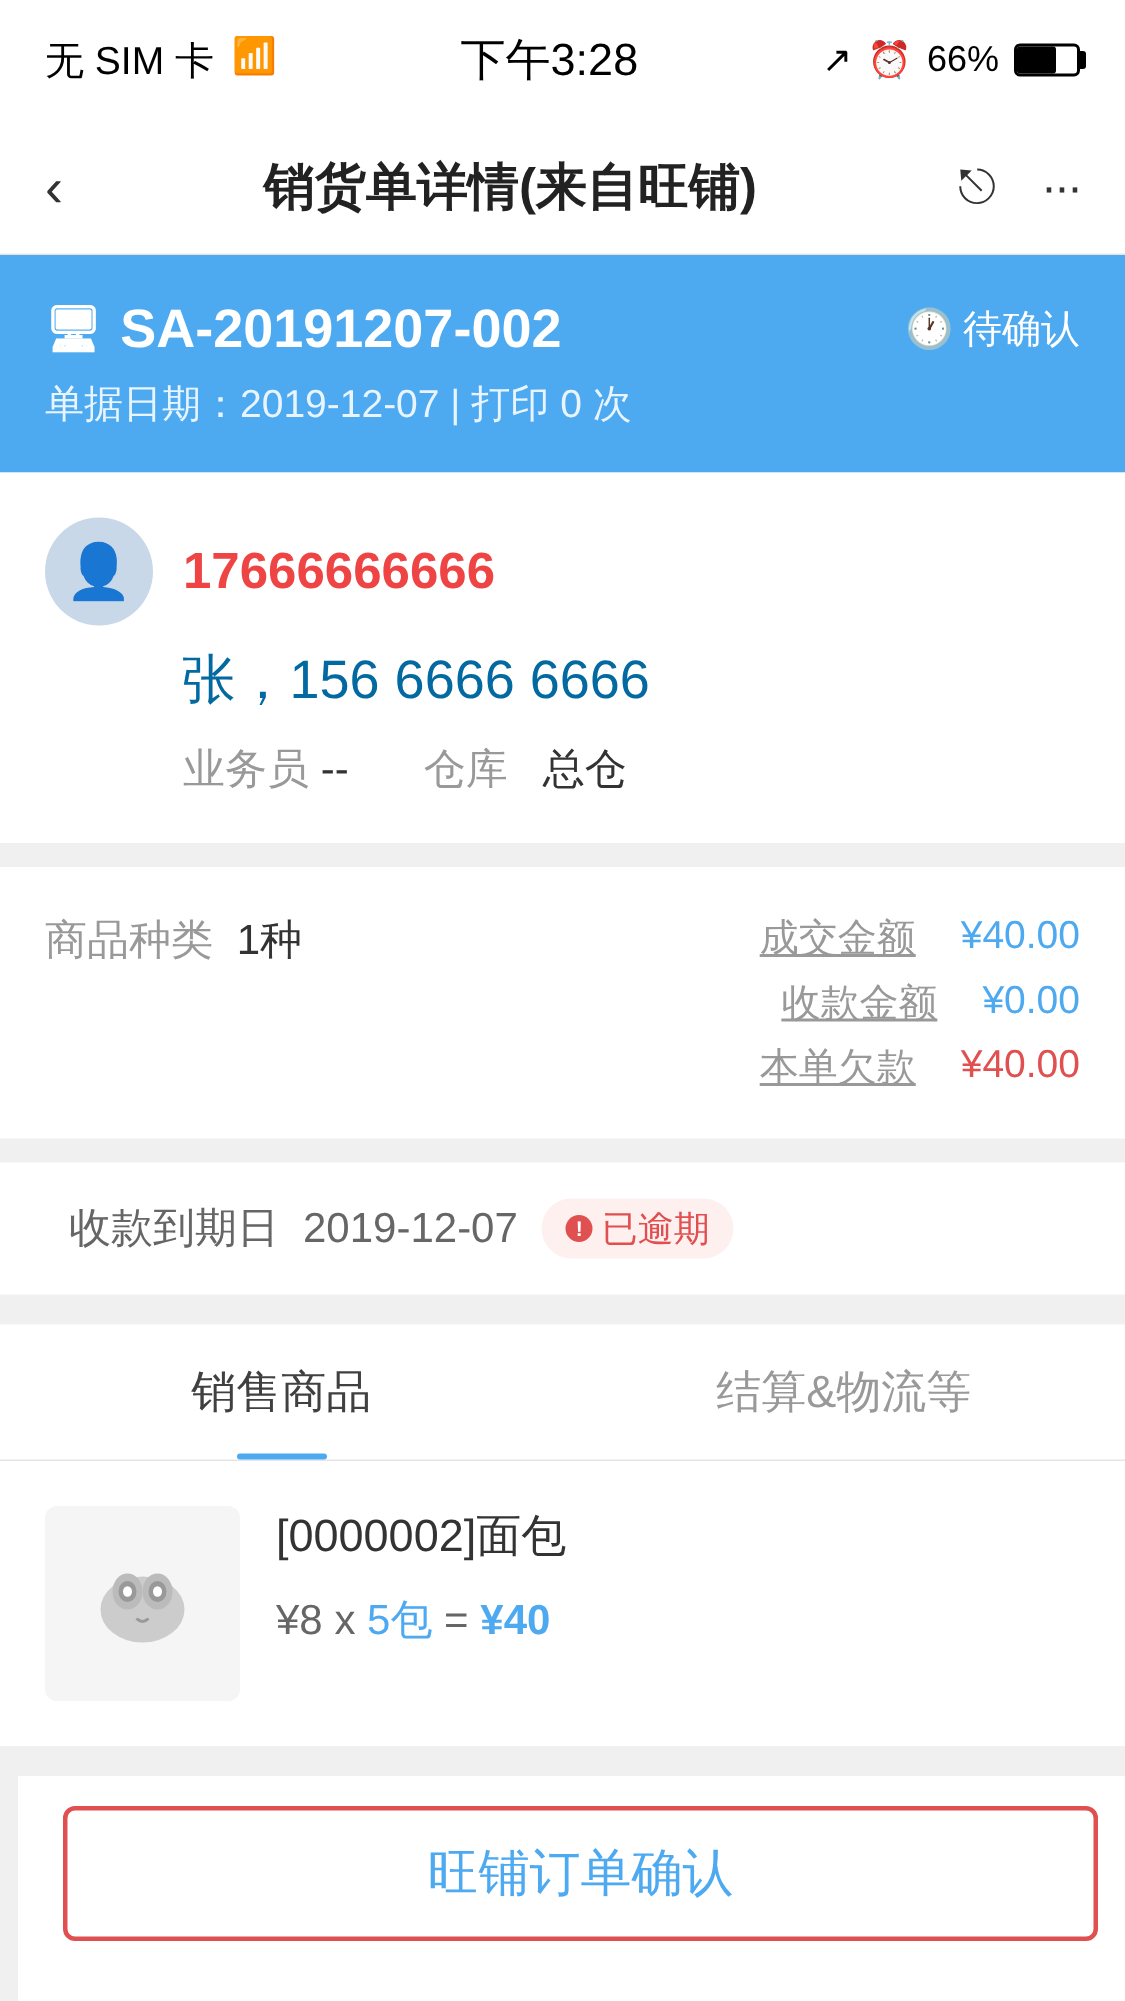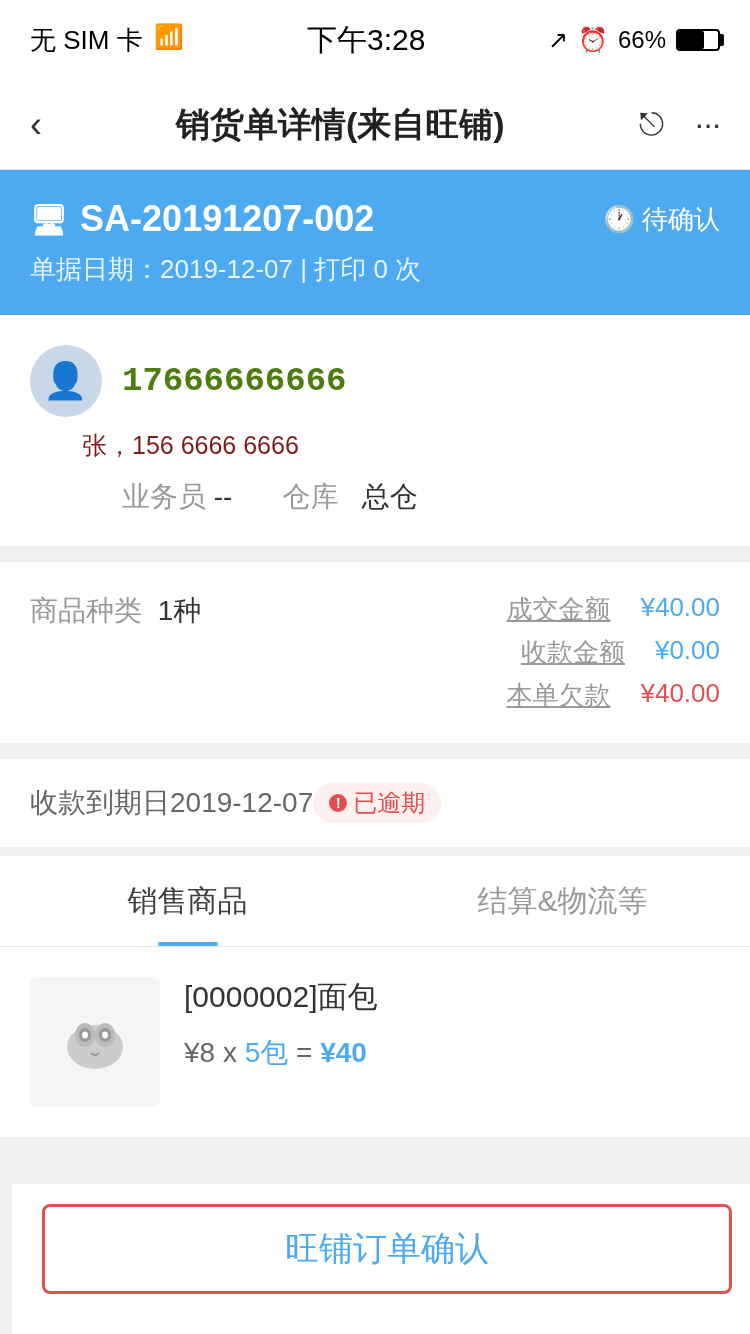--- a/index.html
+++ b/index.html
@@ -138,27 +138,26 @@
       display: flex;
       align-items: center;
       justify-content: center;
       font-size: 36px;
       color: #6688aa;
       flex-shrink: 0;
     }
     .customer-phone {
       font-size: 34px;
       font-weight: 600;
-      color: #4d7c0f;
-      font-family: Liberation Mono, monospace;
+      color: #ef4444;
     }
     .customer-name {
-      font-size: 25px;
-      color: #7f1d1d;
-      margin-left: 52px;
+      font-size: 36px;
+      color: #0369a1;
+      margin-left: 91px;
       margin-bottom: 16px;
     }
     .customer-meta {
       display: flex;
       font-size: 28px;
       color: #666;
       margin-left: 92px;
       gap: 50px;
     }
     .meta-label { color: #999; }
@@ -193,26 +192,27 @@
       gap: 30px;
       font-size: 26px;
     }
     .summary-item-label { color: #999; text-decoration: underline; }
     .amount-blue { color: #4da9f0; }
     .amount-red { color: #e05050; }
 
     
     .due-card {
       background: #fff;
-      padding: 24px 30px;
-      margin-bottom: 9px;
+      padding: 24px 46px;
+      margin-bottom: 20px;
       font-size: 28px;
       color: #666;
       display: flex;
       align-items: center;
+      gap: 16px;
     }
     .overdue-badge {
       background: #fff0f0;
       color: #e05050;
       border-radius: 20px;
       padding: 4px 16px;
       font-size: 24px;
       display: flex;
       align-items: center;
       gap: 6px;

